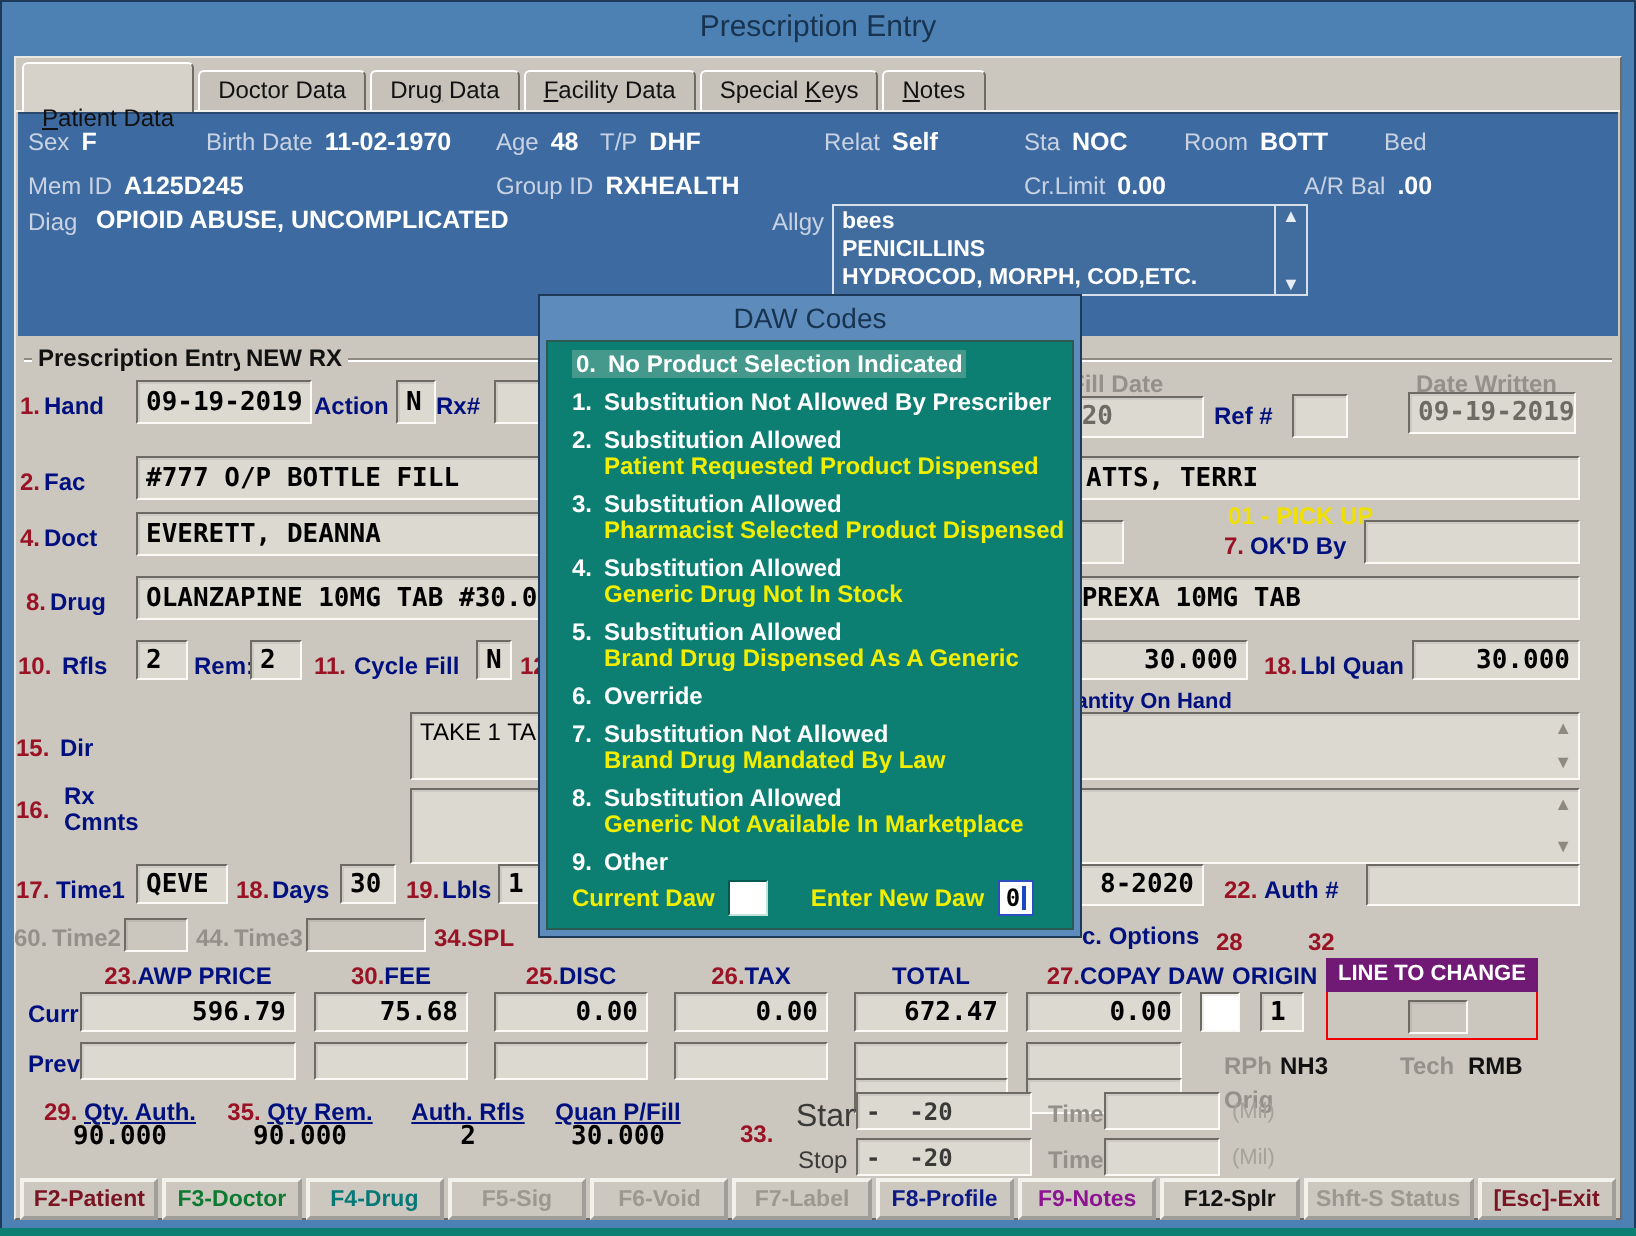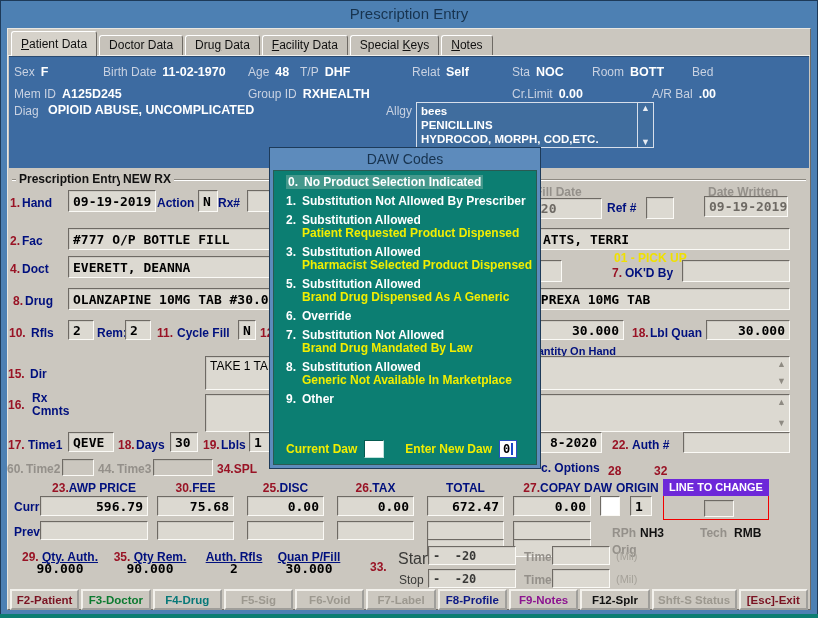--- a/index.html
+++ b/index.html
@@ -11,21 +11,21 @@
   .titlebar{position:absolute;left:0;top:0;width:818px;height:28px;text-align:center;
             color:#17334f;font-size:15px;line-height:28px}
   .client{position:absolute;left:7px;top:28px;width:804px;height:582px;background:#cbc7bf;
           border:1px solid #e9e7e1;border-right-color:#6e6a64;border-bottom-color:#6e6a64}
   .tealstrip{position:absolute;left:0;top:614px;width:818px;height:4px;background:#0c7e72}
   
   #tabs{position:absolute;left:11px;top:31px;height:25px;display:flex;align-items:flex-end}
   .tab{background:#c6c2ba;border:1px solid #fff;border-right-color:#6e6a64;border-bottom:none;
        border-radius:3px 3px 0 0;padding:2px 9px 3px 9px;font-size:12px;color:#111;margin-right:2px;
        height:21px;cursor:default}
-  .tab.active{background:#d6d2ca;height:25px;padding-top:5px;font-weight:normal;position:relative;z-index:2}
+  .tab.active{background:#d6d2ca;height:25px;padding-top:20px;font-weight:normal;position:relative;z-index:2}
   .tabline{position:absolute;left:8px;top:55px;width:802px;height:1px;background:#f3f1ec}
   
   .panel{position:absolute;left:9px;top:56px;width:800px;height:112px;background:#3d6ba1;
          border-top:1px solid #2a4a70}
   .hlbl{color:#c9d2e2;font-size:12px}
   .hval{color:#fff;font-size:12.5px;font-weight:bold}
   .hpair{position:absolute;white-space:nowrap}
   .hpair .hlbl{margin-right:6px}
   .allgybox{position:absolute;left:416px;top:102px;width:238px;height:46px;background:#406d9e;
             border:1px solid #d7dfeb;color:#fff}
@@ -48,21 +48,21 @@
        display:flex;align-items:center;padding:0 4px;height:100%;white-space:pre;overflow:hidden}
   .ftx.right{justify-content:flex-end}
   .ftx.gray{color:#6e6a64}
   .ftx.reg{font-family:"Liberation Sans",sans-serif;font-weight:normal;font-size:12px;align-items:flex-start;padding-top:2px}
   .sar{position:absolute;right:3px;font-size:9px;color:#8e8a82;line-height:9px}
   .groupline{position:absolute;left:12px;top:179px;width:794px;height:2px;
              border-top:1px solid #8e8a82;border-bottom:1px solid #fff}
   .glabel{position:absolute;background:#cbc7bf;padding:0 3px;font-size:12px;font-weight:bold;color:#111;top:172px}
   
   .phead{position:absolute;text-align:center;font-size:12px;white-space:nowrap}
-  .redbanner{position:absolute;left:663px;top:479px;width:106px;height:17px;background:#6d28d9;
+  .redbanner{position:absolute;left:663px;top:479px;width:106px;height:17px;background:#701a75;
              color:#fff;font-weight:bold;font-size:11px;text-align:center;line-height:17px}
   .redbox{position:absolute;left:663px;top:479px;width:106px;height:41px;border:1px solid #f20000}
   
   .daw{position:absolute;left:270px;top:148px;width:270px;height:320px;background:#5d8bbc;
        box-shadow:0 0 0 1px #1d3a59}
   .dawtitle{height:22px;text-align:center;color:#17334f;font-size:14px;line-height:22px}
   .dawbody{position:absolute;left:3px;top:22px;right:3px;bottom:3px;background:#0c7e72;
            border:1px solid #2a5a52;padding:5px 0 0 12px}
   .dawitem{margin-bottom:6px;font-size:12px;font-weight:bold;color:#fff;line-height:13px}
   .dawitem .num{display:inline-block;width:16px}
@@ -378,20 +378,21 @@
   <div class="tealstrip"></div>
 
   <div class="daw">
     <div class="dawtitle">DAW Codes</div>
     <div class="dawbody">
       <div id="daw-items">
           <div class="dawitem"><span class="sel"><span class="num">0.</span>No Product Selection Indicated</span></div>
           <div class="dawitem"><span><span class="num">1.</span>Substitution Not Allowed By Prescriber</span></div>
           <div class="dawitem"><span><span class="num">2.</span>Substitution Allowed</span><div class="dawsub">Patient Requested Product Dispensed</div></div>
           <div class="dawitem"><span><span class="num">3.</span>Substitution Allowed</span><div class="dawsub">Pharmacist Selected Product Dispensed</div></div>
+          <div class="dawitem"><span><span class="num">4.</span>Substitution Allowed</span><div class="dawsub">Generic Drug Not In Stock</div></div>
           <div class="dawitem"><span><span class="num">5.</span>Substitution Allowed</span><div class="dawsub">Brand Drug Dispensed As A Generic</div></div>
           <div class="dawitem"><span><span class="num">6.</span>Override</span></div>
           <div class="dawitem"><span><span class="num">7.</span>Substitution Not Allowed</span><div class="dawsub">Brand Drug Mandated By Law</div></div>
           <div class="dawitem"><span><span class="num">8.</span>Substitution Allowed</span><div class="dawsub">Generic Not Available In Marketplace</div></div>
           <div class="dawitem"><span><span class="num">9.</span>Other</span></div>
         </div>
       <div class="dawfoot">
         <span>Current Daw</span>
         <span class="dawbox"></span>
         <span style="margin-left:14px">Enter New Daw</span>

